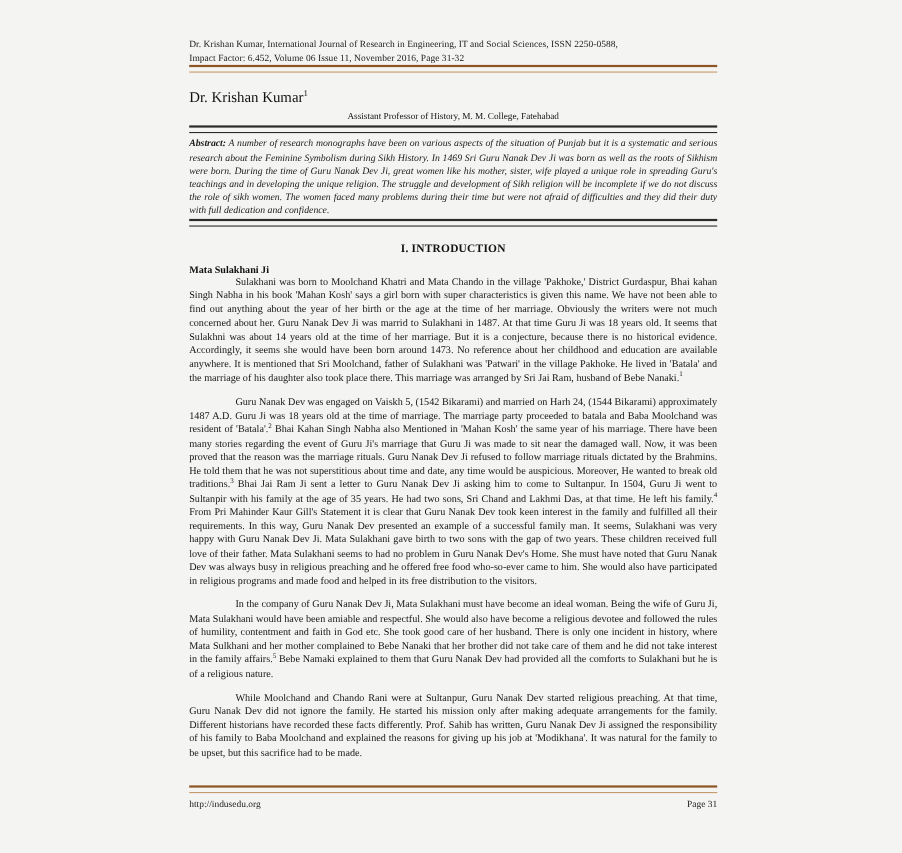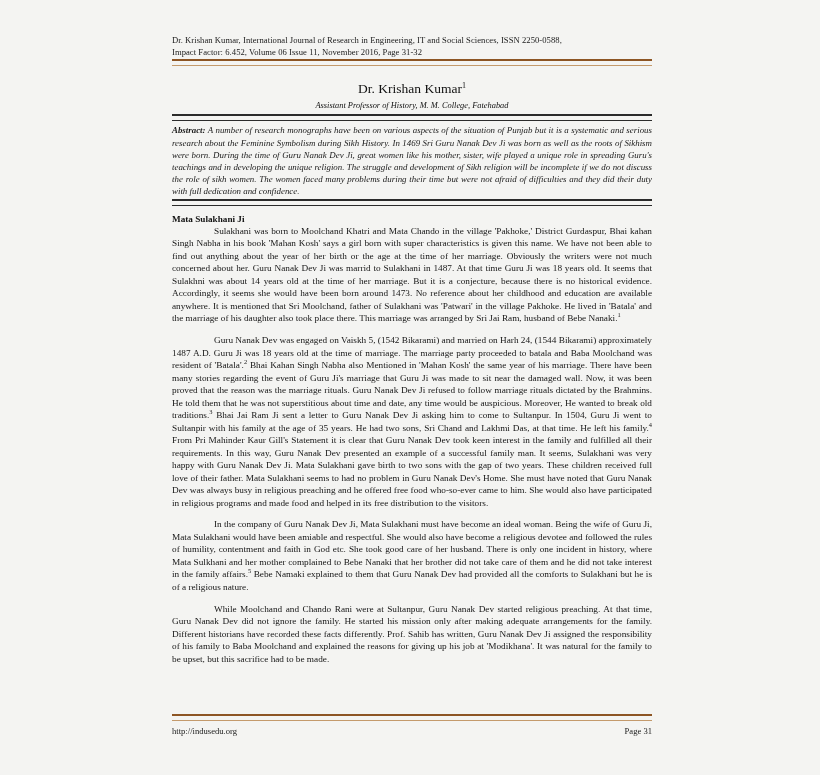--- a/index.html
+++ b/index.html
@@ -51,35 +51,33 @@
     margin-top: 22px;
     text-align: center;
     font-size: 21.5px;
     font-weight: bold;
     line-height: 27px;
     letter-spacing: -0.1px;
   }
 
   .author {
     margin-top: 15px;
-    text-align: center;
     font-size: 13.5px;
     line-height: 16px;
   }
   .author sup {
     font-size: 8px;
     vertical-align: super;
     line-height: 0;
   }
   .affiliation {
     margin-top: 3px;
     text-align: center;
     font-size: 8.4px;
     line-height: 11px;
-    font-style: italic;
   }
 
   
   .rule-dark {
     margin-top: 3px;
     height: 4px;
     border-top: 2px solid #2b2b2b;
     border-bottom: 1px solid #2b2b2b;
   }
   .abstract {
@@ -161,20 +159,21 @@
     <div class="rule-brown"></div>
 
 
     <div class="author"><span>Dr. Krishan Kumar</span><sup>1</sup></div>
     <div class="affiliation">Assistant Professor of History, M. M. College, Fatehabad</div>
 
     <div class="rule-dark"></div>
     <div class="abstract"><span class="lbl">Abstract:</span><span> A number of research monographs have been on various aspects of the situation of Punjab but it is a systematic and serious research about the Feminine Symbolism during Sikh History. In 1469 Sri Guru Nanak Dev Ji was born as well as the roots of Sikhism were born. During the time of Guru Nanak Dev Ji, great women like his mother, sister, wife played a unique role in spreading Guru's teachings and in developing the unique religion. The struggle and development of Sikh religion will be incomplete if we do not discuss the role of sikh women. The women faced many problems during their time but were not afraid of difficulties and they did their duty with full dedication and confidence.</span></div>
     <div class="rule-dark-bottom"></div>
 
+    <div class="section-head">I. INTRODUCTION</div>
 
     <div class="subsection-head">Mata Sulakhani Ji</div>
 
     <p class="body-par first"><span>Sulakhani was born to Moolchand Khatri and Mata Chando in the village 'Pakhoke,' District Gurdaspur, Bhai kahan Singh Nabha in his book 'Mahan Kosh' says a girl born with super characteristics is given this name. We have not been able to find out anything about the year of her birth or the age at the time of her marriage. Obviously the writers were not much concerned about her. Guru Nanak Dev Ji was marrid to Sulakhani in 1487. At that time Guru Ji was 18 years old. It seems that Sulakhni was about 14 years old at the time of her marriage. But it is a conjecture, because there is no historical evidence. Accordingly, it seems she would have been born around 1473. No reference about her childhood and education are available anywhere. It is mentioned that Sri Moolchand, father of Sulakhani was 'Patwari' in the village Pakhoke. He lived in 'Batala' and the marriage of his daughter also took place there. This marriage was arranged by Sri Jai Ram, husband of Bebe Nanaki.</span><sup>1</sup></p>
 
     <p class="body-par"><span>Guru Nanak Dev was engaged on Vaiskh 5, (1542 Bikarami) and married on Harh 24, (1544 Bikarami) approximately 1487 A.D. Guru Ji was 18 years old at the time of marriage. The marriage party proceeded to batala and Baba Moolchand was resident of 'Batala'.</span><sup>2</sup><span> Bhai Kahan Singh Nabha also Mentioned in 'Mahan Kosh' the same year of his marriage. There have been many stories regarding the event of Guru Ji's marriage that Guru Ji was made to sit near the damaged wall. Now, it was been proved that the reason was the marriage rituals. Guru Nanak Dev Ji refused to follow marriage rituals dictated by the Brahmins. He told them that he was not superstitious about time and date, any time would be auspicious. Moreover, He wanted to break old traditions.</span><sup>3</sup><span> Bhai Jai Ram Ji sent a letter to Guru Nanak Dev Ji asking him to come to Sultanpur. In 1504, Guru Ji went to Sultanpir with his family at the age of 35 years. He had two sons, Sri Chand and Lakhmi Das, at that time. He left his family.</span><sup>4</sup><span> From Pri Mahinder Kaur Gill's Statement it is clear that Guru Nanak Dev took keen interest in the family and fulfilled all their requirements. In this way, Guru Nanak Dev presented an example of a successful family man. It seems, Sulakhani was very happy with Guru Nanak Dev Ji. Mata Sulakhani gave birth to two sons with the gap of two years. These children received full love of their father. Mata Sulakhani seems to had no problem in Guru Nanak Dev's Home. She must have noted that Guru Nanak Dev was always busy in religious preaching and he offered free food who-so-ever came to him. She would also have participated in religious programs and made food and helped in its free distribution to the visitors.</span></p>
 
     <p class="body-par"><span>In the company of Guru Nanak Dev Ji, Mata Sulakhani must have become an ideal woman. Being the wife of Guru Ji, Mata Sulakhani would  have been amiable and respectful. She would also have become a religious devotee and followed the rules of humility, contentment and faith in God etc. She took good care of her husband. There is only one incident in history, where Mata Sulkhani and her mother complained to Bebe Nanaki that her brother did not take care of them and he did not take interest in the family affairs.</span><sup>5</sup><span> Bebe Namaki explained to them that Guru Nanak Dev had provided all the comforts to Sulakhani but he is of a religious nature.</span></p>
 
     <p class="body-par">While Moolchand and Chando Rani were at Sultanpur, Guru Nanak Dev started religious preaching. At that time, Guru Nanak Dev did not ignore the family. He started his mission only after making adequate arrangements for the family. Different historians have recorded these facts differently. Prof. Sahib has written, Guru Nanak Dev Ji assigned the responsibility of  his family to Baba Moolchand and explained the reasons for giving up his job at 'Modikhana'. It was natural for the family to be upset, but this sacrifice had to be made.</p>

